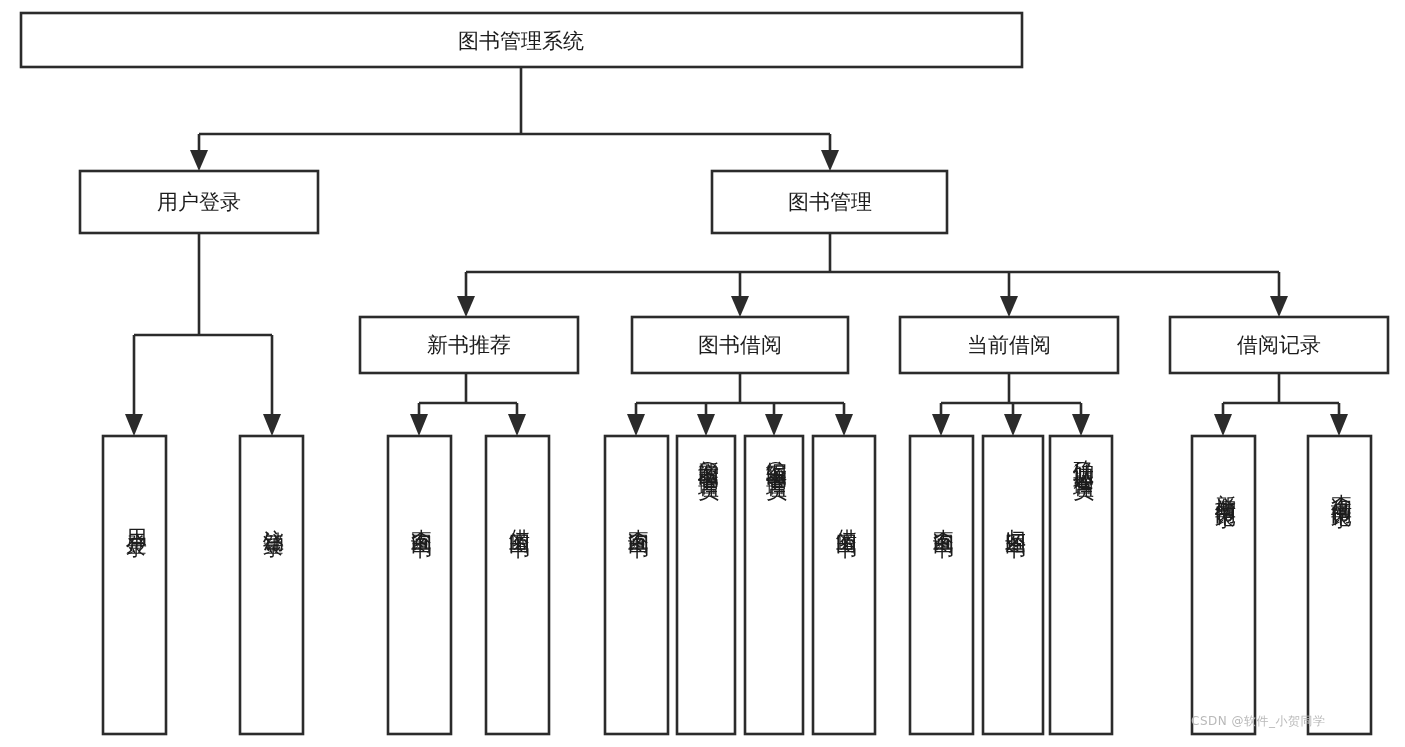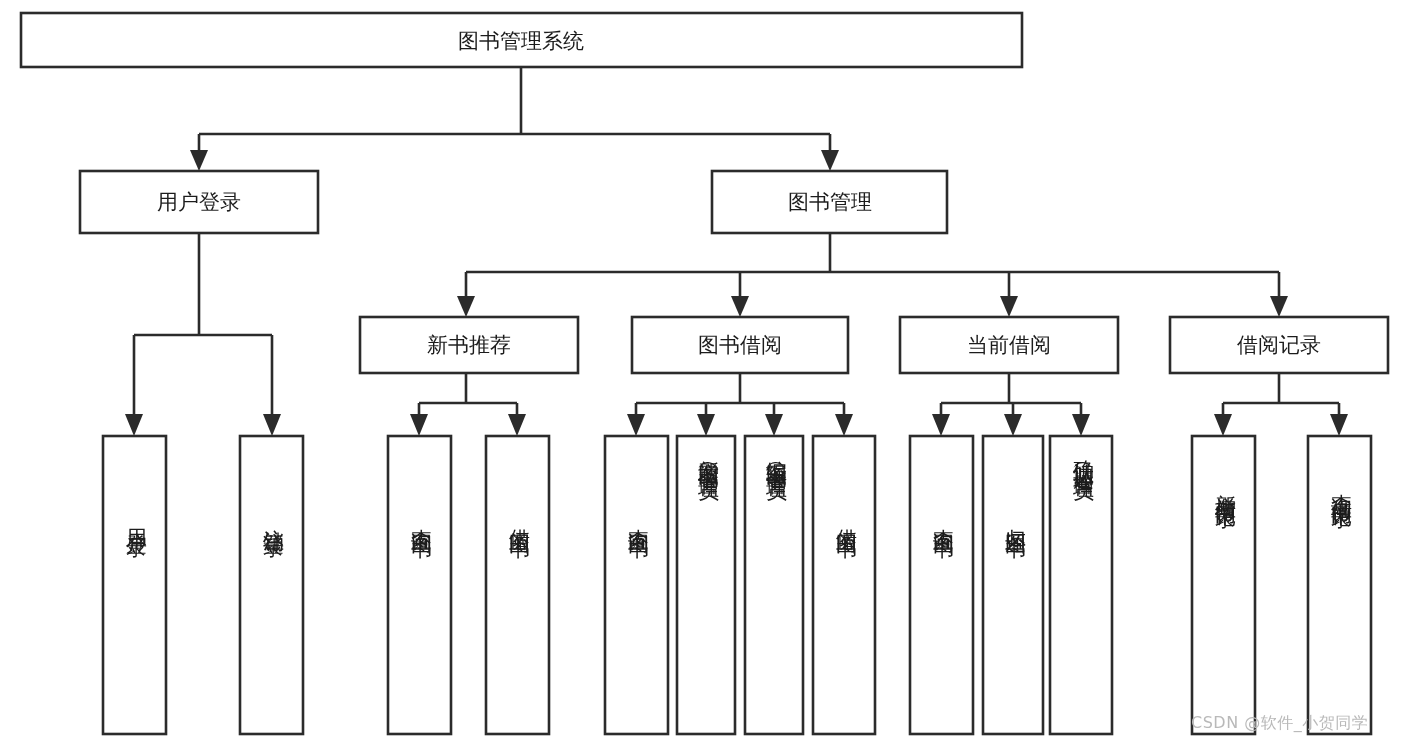--- a/index.html
+++ b/index.html
@@ -58,21 +58,21 @@
     letter-spacing: 3px;
     color: #1c1c1c;
     white-space: nowrap;
     pointer-events: none;
   }
   .watermark {
     position: absolute;
     left: 1191px;
     top: 713px;
     font-family: "DejaVu Sans", "Liberation Sans", sans-serif;
-    font-size: 16px;
+    font-size: 12px;
     color: #b9b9b9;
     white-space: nowrap;
     letter-spacing: 0.5px;
   }
 </style>
 </head>
 <body>
 
 <div id="diagram-root">
 

